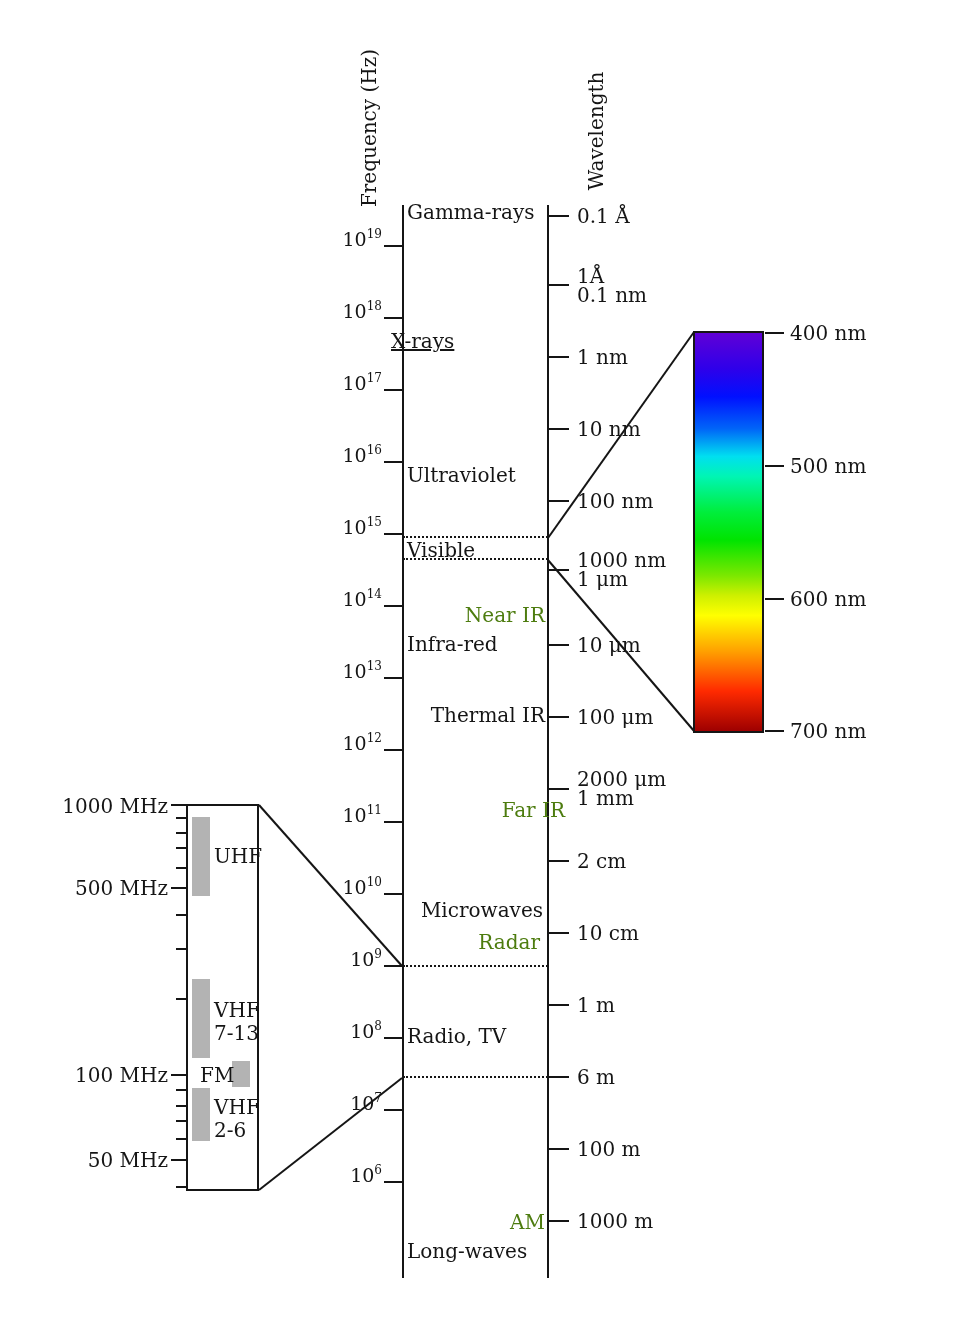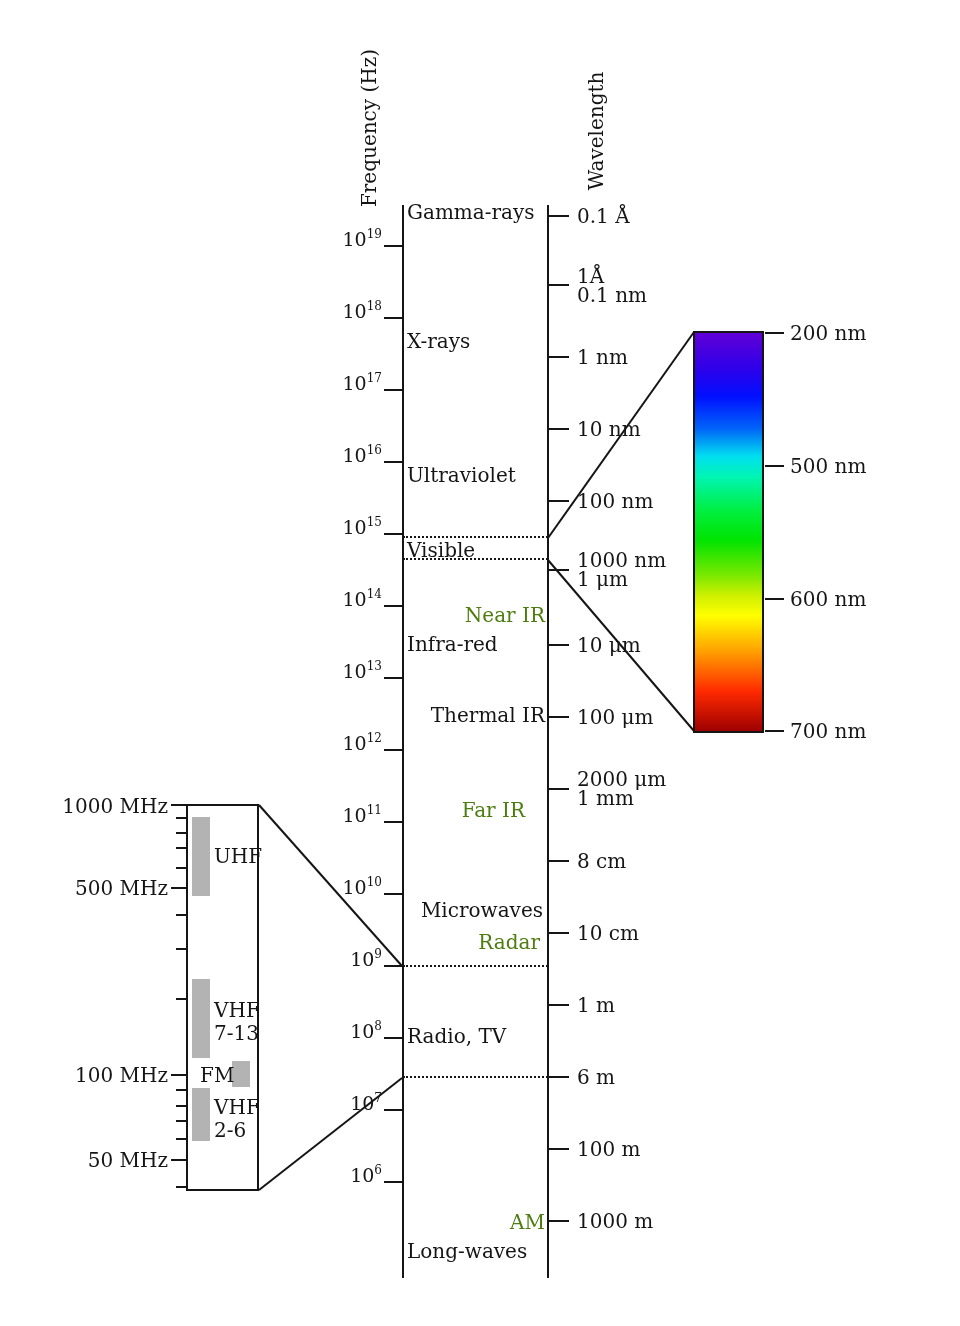--- a/index.html
+++ b/index.html
@@ -90,61 +90,61 @@
   <div class="lbl two" style="left:577px;top:570px;">
     <span>1000 nm</span>
     <span>1 μm</span>
   </div>
   <div class="lbl" style="left:577px;top:645px;">10 μm</div>
   <div class="lbl" style="left:577px;top:717px;">100 μm</div>
   <div class="lbl two" style="left:577px;top:789px;">
     <span>2000 μm</span>
     <span>1 mm</span>
   </div>
-  <div class="lbl" style="left:577px;top:861px;">8 cm</div>
+  <div class="lbl" style="left:577px;top:861px;">2 cm</div>
   <div class="lbl" style="left:577px;top:933px;">10 cm</div>
   <div class="lbl" style="left:577px;top:1005px;">1 m</div>
   <div class="lbl" style="left:577px;top:1077px;">6 m</div>
   <div class="lbl" style="left:577px;top:1149px;">100 m</div>
   <div class="lbl" style="left:577px;top:1221px;">1000 m</div>
 
   <div class="dotted" style="left:403px;width:145px;top:536px;"></div>
   <div class="dotted" style="left:403px;width:145px;top:558px;"></div>
   <div class="dotted" style="left:403px;width:145px;top:965px;"></div>
   <div class="dotted" style="left:403px;width:145px;top:1076px;"></div>
 
   <div class="lbl" style="left:407px;top:212px;">Gamma-rays</div>
-  <div class="lbl" style="left:407px;top:341px;">X-rays</div>
+  <div class="lbl" style="left:391px;top:341px;text-decoration:underline;">X-rays</div>
   <div class="lbl" style="left:407px;top:475px;">Ultraviolet</div>
   <div class="lbl" style="left:407px;top:550px;">Visible</div>
   <div class="lbl rt gray" style="left:345px;width:200px;top:575px;">Near IR</div>
   <div class="lbl" style="left:407px;top:644px;">Infra-red</div>
   <div class="lbl rt" style="left:345px;width:200px;top:715px;">Thermal IR</div>
-  <div class="lbl rt gray" style="left:325px;width:200px;top:770px;">Far IR</div>
+  <div class="lbl rt gray" style="left:365px;width:200px;top:770px;">Far IR</div>
   <div class="lbl rt" style="left:343px;width:200px;top:862px;margin-top:48px;">Microwaves</div>
   <div class="lbl rt gray" style="left:340px;width:200px;top:902px;">Radar</div>
   <div class="lbl" style="left:407px;top:1036px;">Radio, TV</div>
   <div class="lbl rt gray" style="left:345px;width:200px;top:1182px;">AM</div>
   <div class="lbl" style="left:407px;top:1251px;">Long-waves</div>
 
   <svg class="overlay" width="960" height="1326" viewBox="0 0 960 1326">
     <line x1="548" y1="538" x2="694" y2="332" stroke="#151515" stroke-width="2"></line>
     <line x1="548" y1="560" x2="694" y2="731" stroke="#151515" stroke-width="2"></line>
     <line x1="259" y1="805" x2="402" y2="966" stroke="#151515" stroke-width="2"></line>
     <line x1="259" y1="1190" x2="402" y2="1078" stroke="#151515" stroke-width="2"></line>
   </svg>
 
   <div class="box" style="left:693px;top:331px;width:71px;height:402px;">
     <div style="width: 100%; height: 100%; background: linear-gradient(rgb(96, 0, 214) 0%, rgb(46, 0, 234) 9%, rgb(0, 16, 255) 16%, rgb(0, 100, 248) 24%, rgb(0, 223, 240) 31%, rgb(0, 245, 180) 36%, rgb(0, 238, 60) 45%, rgb(0, 228, 0) 52%, rgb(124, 232, 0) 61%, rgb(206, 240, 0) 66%, rgb(255, 255, 0) 71%, rgb(255, 160, 0) 80%, rgb(255, 42, 0) 90%, rgb(158, 0, 0) 100%);"></div>
   </div>
   <div class="hline" style="left:765px;width:19px;top:332px;"></div>
   <div class="hline" style="left:765px;width:19px;top:465px;"></div>
   <div class="hline" style="left:765px;width:19px;top:598px;"></div>
   <div class="hline" style="left:765px;width:19px;top:730px;"></div>
-  <div class="lbl" style="left:790px;top:333px;">200 nm</div>
+  <div class="lbl" style="left:790px;top:333px;">400 nm</div>
   <div class="lbl" style="left:790px;top:466px;">500 nm</div>
   <div class="lbl" style="left:790px;top:599px;">600 nm</div>
   <div class="lbl" style="left:790px;top:731px;">700 nm</div>
 
   <div class="box nofill" style="left:186px;top:804px;width:73px;height:387px;"></div>
 
   <div class="hline" style="left:171px;width:15px;top:804px;"></div>
   <div class="hline" style="left:171px;width:15px;top:887px;"></div>
   <div class="hline" style="left:171px;width:15px;top:1074px;"></div>
   <div class="hline" style="left:171px;width:15px;top:1159px;"></div>

